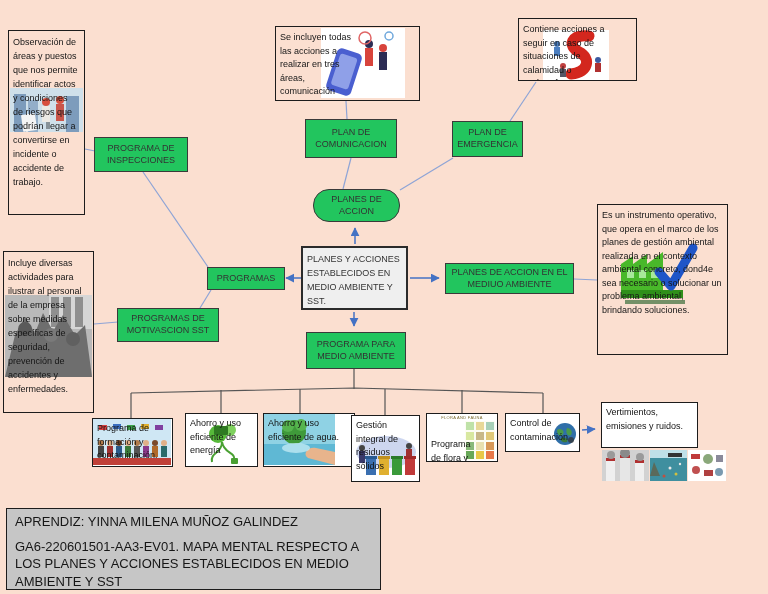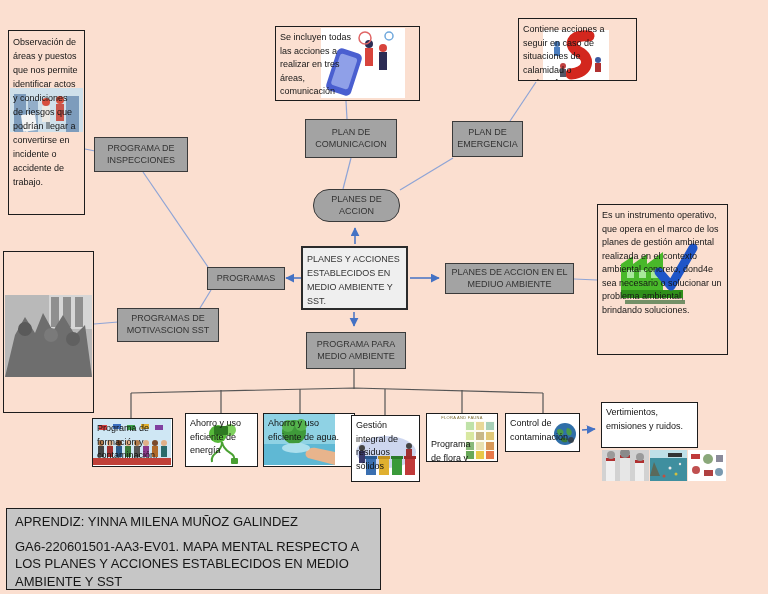--- a/index.html
+++ b/index.html
@@ -4,21 +4,21 @@
 <style>
   html,body{margin:0;padding:0;}
   .canvas{
     position:relative;width:768px;height:594px;
     background:#fbdfd0;
     font-family:"Liberation Sans",sans-serif;
     overflow:hidden;
   }
   .connectors{position:absolute;left:0;top:0;width:768px;height:594px;z-index:0;}
   .node{
-    position:absolute;background:#a3a3a3;border:1.6px solid #3a3a3a;
+    position:absolute;background:#22c55e;border:1.6px solid #3a3a3a;
     display:flex;align-items:center;justify-content:center;
     text-align:center;font-size:9px;color:#333;line-height:1.3;
     box-sizing:border-box;padding:1px 3px;z-index:2;
   }
   .node.central{
     background:#efefef;border:2px solid #2b2b2b;
     justify-content:flex-start;align-items:flex-start;text-align:left;
     padding:5px 4px;line-height:1.55;
   }
   .note{
@@ -141,20 +141,21 @@
       <g fill="#8f8f8f">
           <rect x="46" y="2" width="8" height="30"></rect>
           <rect x="58" y="2" width="8" height="30"></rect>
           <rect x="70" y="2" width="8" height="30"></rect>
         </g>
       <path d="M0,82 L10,40 L20,22 L30,38 L38,18 L48,36 L58,20 L70,40 L80,30 L87,82 Z" fill="#6e6e6e"></path>
       <circle cx="20" cy="34" r="7" fill="#5a5a5a"></circle>
       <circle cx="46" cy="40" r="7" fill="#7a7a7a"></circle>
       <circle cx="68" cy="44" r="7" fill="#606060"></circle>
     </svg>
+    <p>Incluye diversas actividades para ilustrar al personal de la empresa sobre medidas específicas de seguridad, prevención de accidentes y enfermedades.</p>
   </div>
 
   <div class="note note-std" style="left:597px;top:204px;width:131px;height:151px;">
     <svg class="img" style="left:15px;top:33px;" width="88" height="70" viewBox="0 0 88 70">
       <path d="M8,52 L8,26 L20,18 L20,26 L34,16 L34,26 L50,14 L50,52 Z" fill="#49b82a"></path>
       <rect x="8" y="52" width="62" height="8" fill="#2f8f1a"></rect>
       <rect x="14" y="32" width="7" height="8" fill="#a8e89a"></rect>
       <rect x="26" y="32" width="7" height="8" fill="#a8e89a"></rect>
       <rect x="38" y="32" width="7" height="8" fill="#a8e89a"></rect>
       <path d="M46,34 L58,48 L80,10" fill="none" stroke="#1f55c8" stroke-width="9" stroke-linecap="round" stroke-linejoin="round"></path>

